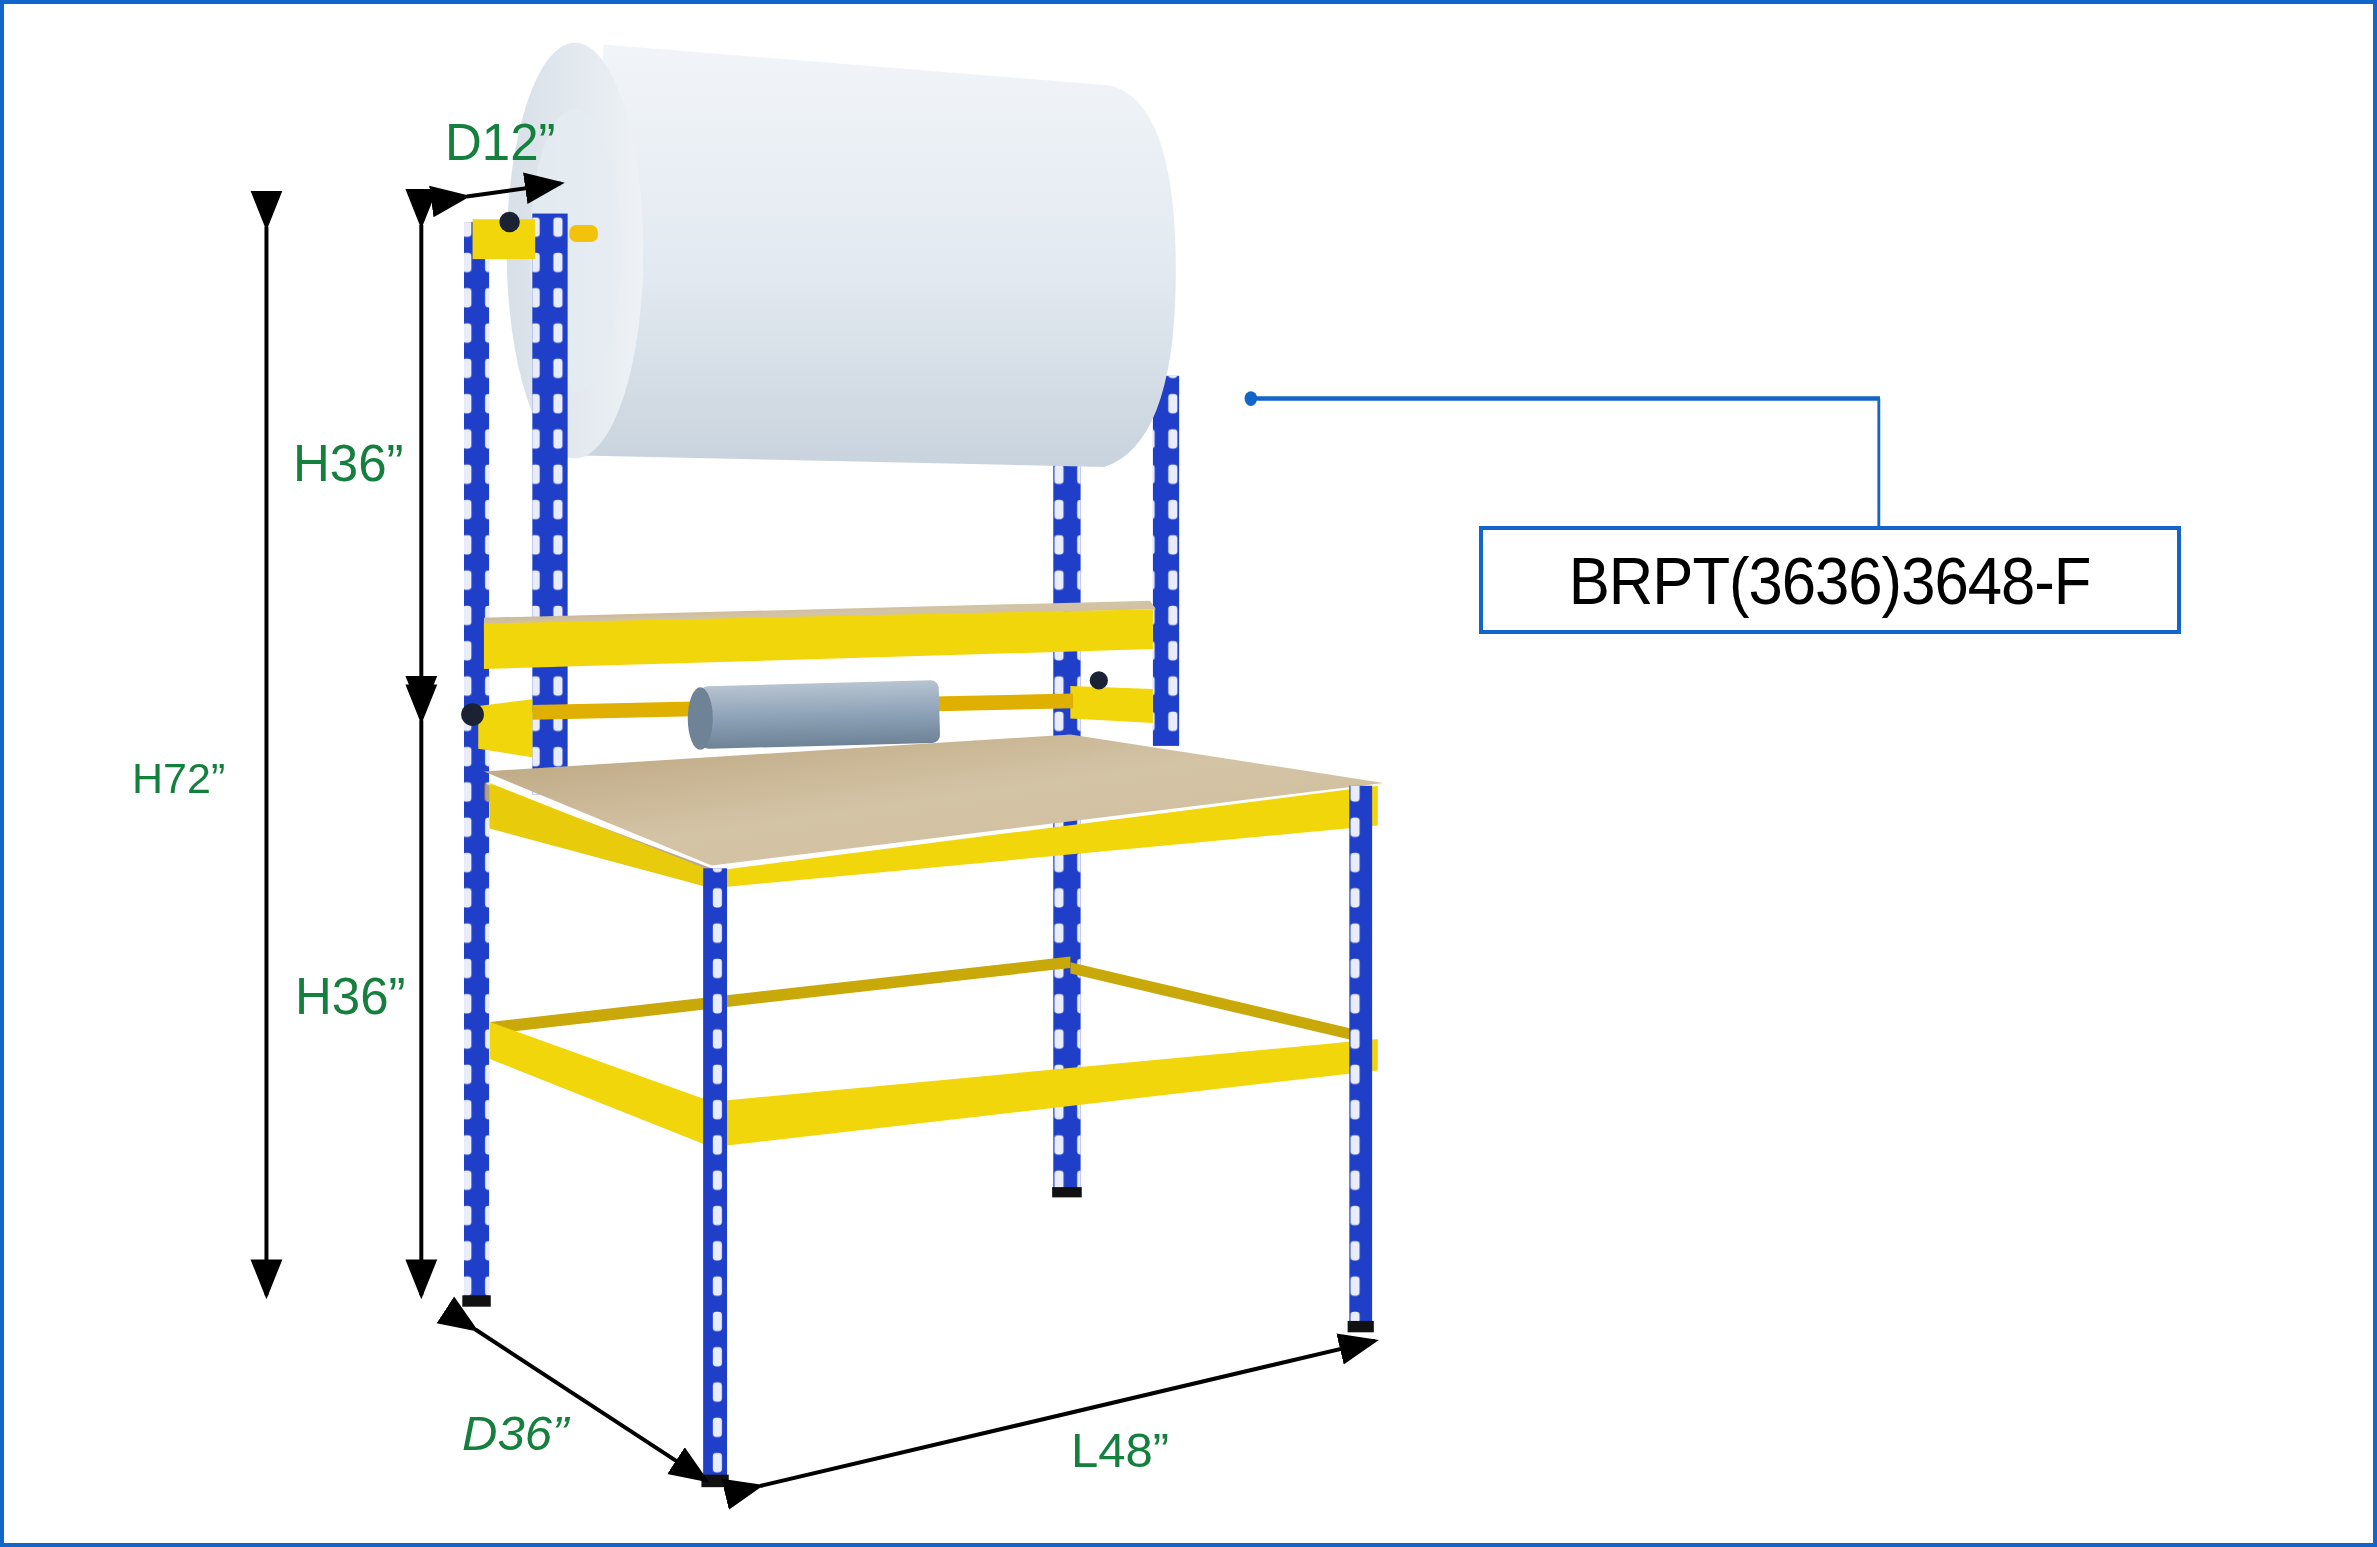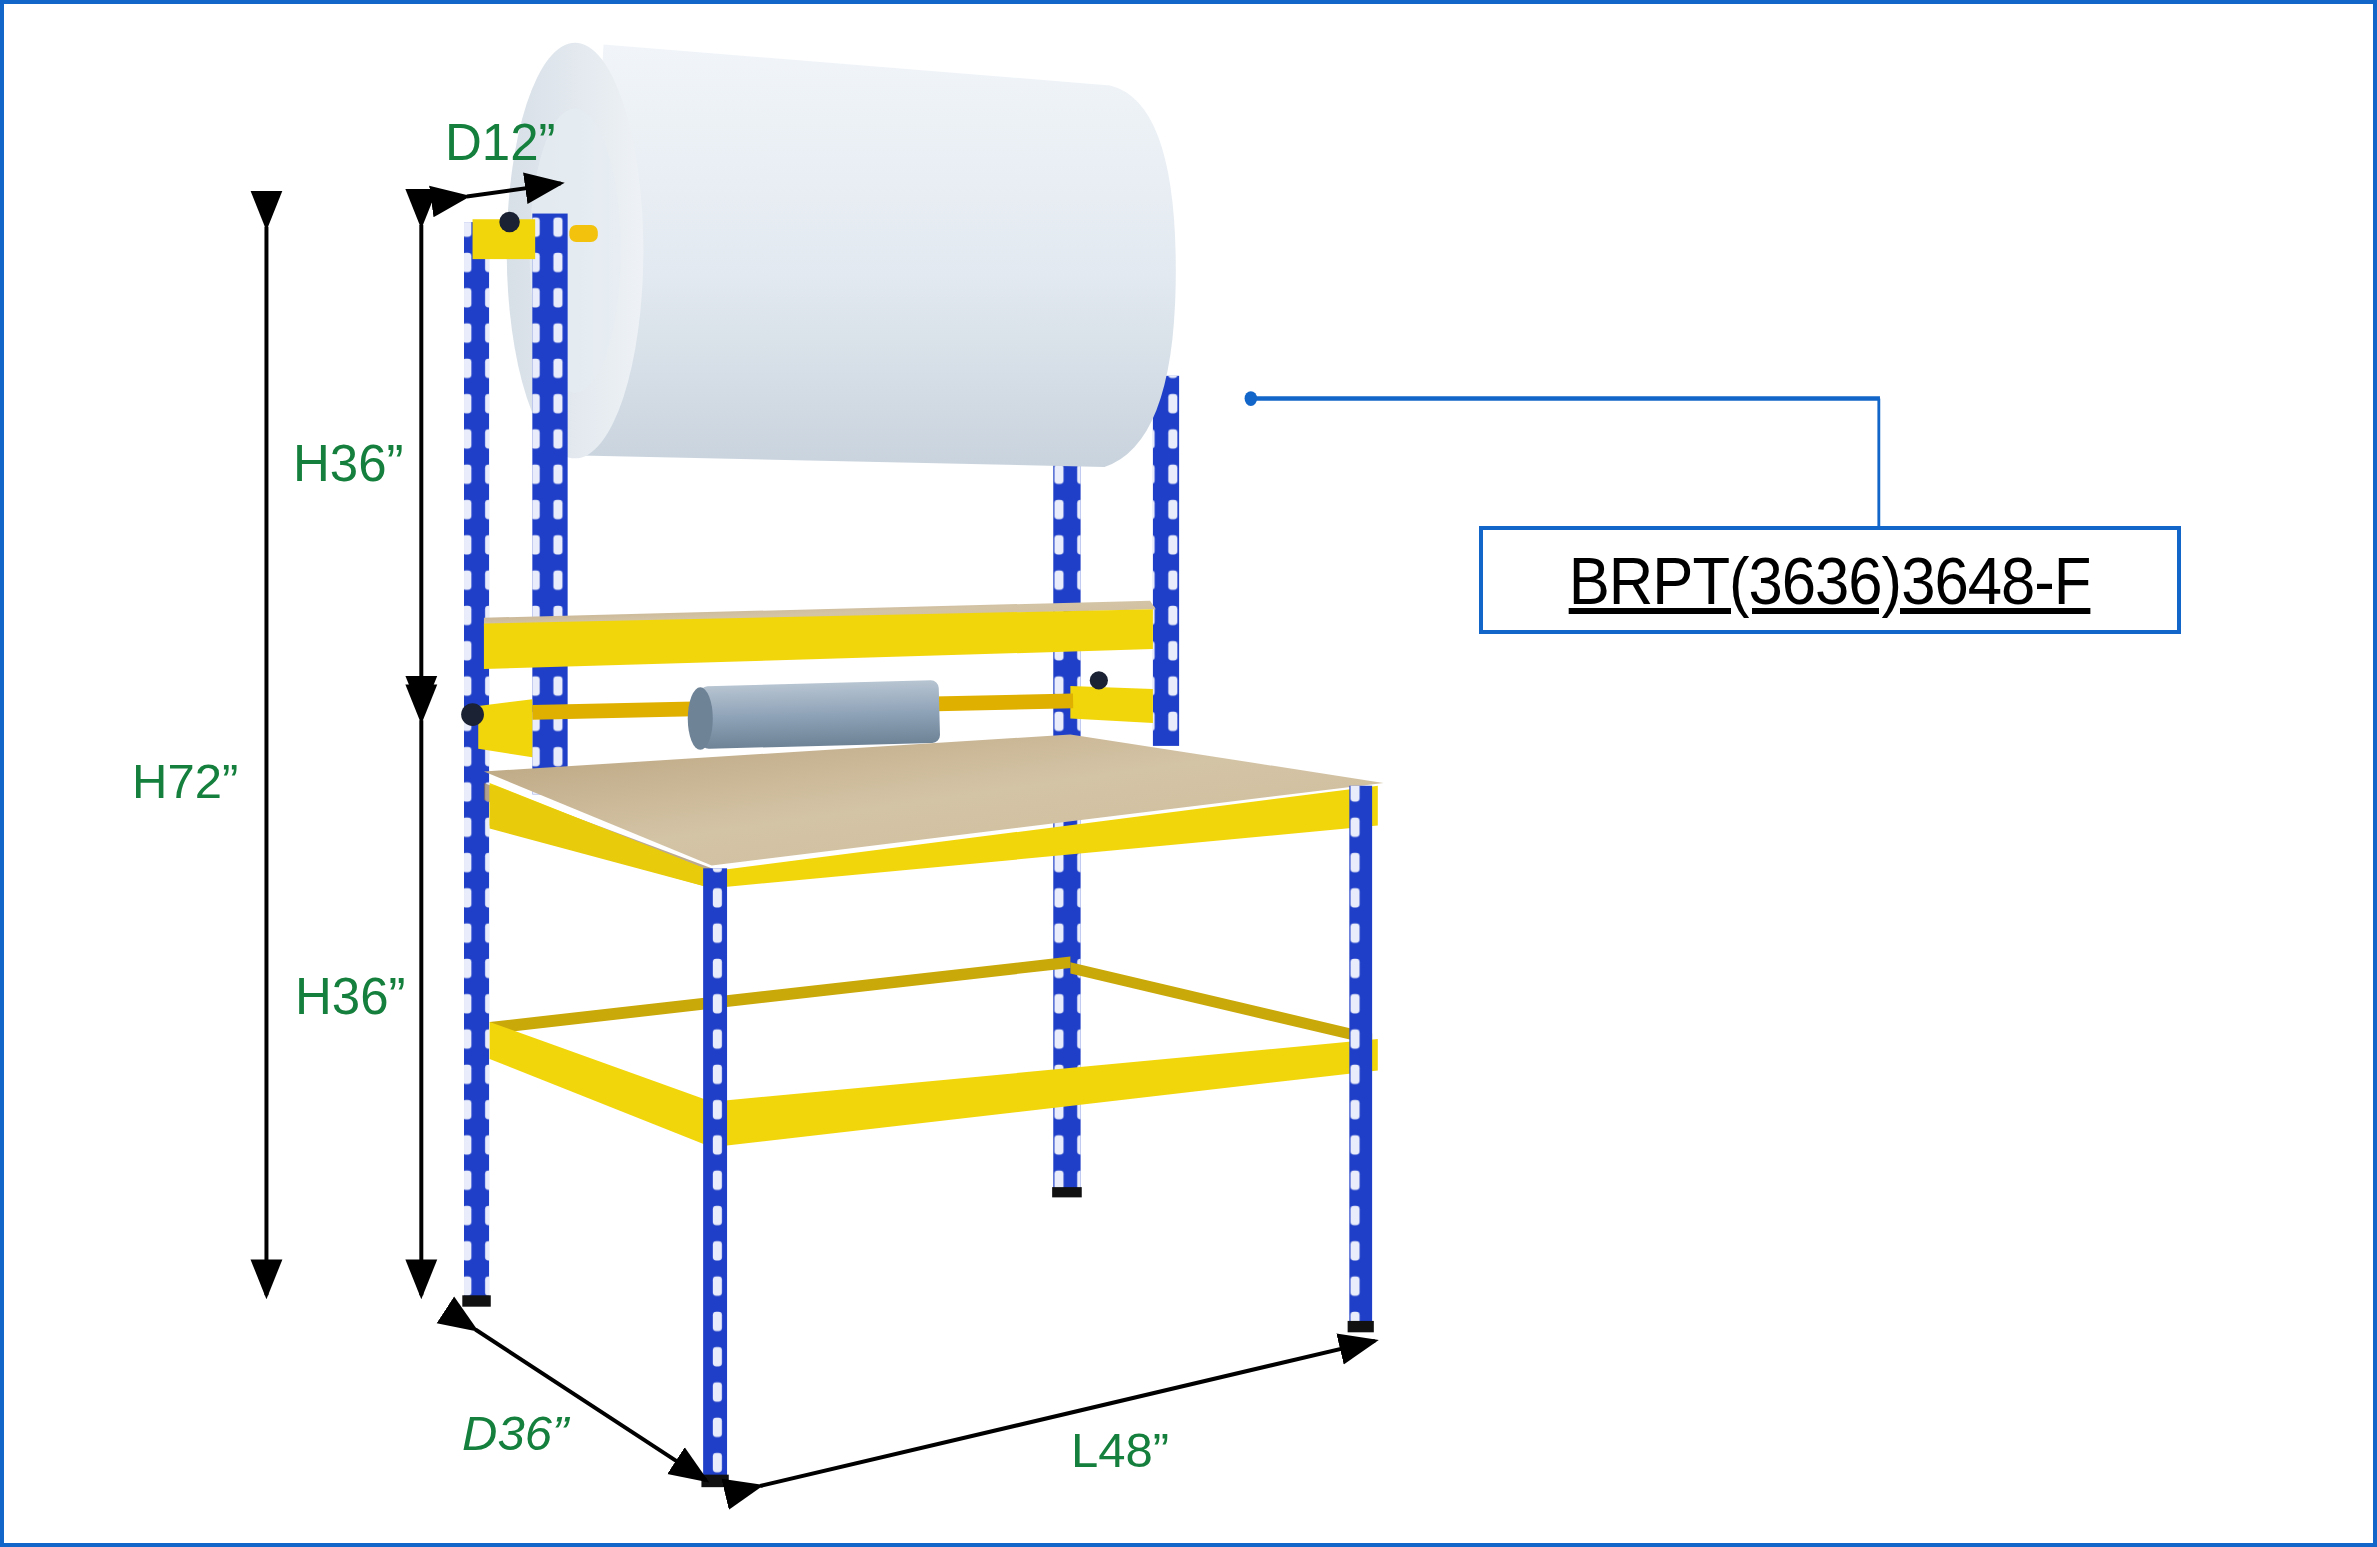--- a/index.html
+++ b/index.html
@@ -1,20 +1,20 @@
 <!DOCTYPE html>
 <html style="font-size:9px"><head>
 <meta charset="utf-8">
 <style>
   html, body { margin: 0; padding: 0; background: #ffffff; }
   body { width: 2377px; height: 1547px; overflow: hidden; position: relative; font-family: "Liberation Sans", "DejaVu Sans", sans-serif; }
   .frame { position: absolute; left: 0; top: 0; width: 2377px; height: 1547px; box-sizing: border-box; border: 4.6px solid #1366C9; background: #ffffff; }
   svg.stage { position: absolute; left: 0; top: 0; width: 2377px; height: 1547px; }
   .dim-label { position: absolute; color: #15803d; font-family: "Liberation Sans", "DejaVu Sans", sans-serif; font-weight: 400; line-height: 1; white-space: nowrap; }
-  .model-box { position: absolute; left: 1479px; top: 526px; width: 702px; height: 108px; box-sizing: border-box; border: 4.6px solid #1366C9; background: #fff; display: flex; align-items: center; justify-content: center; text-decoration: underline; }
+  .model-box { position: absolute; left: 1479px; top: 526px; width: 702px; height: 108px; box-sizing: border-box; border: 4.6px solid #1366C9; background: #fff; display: flex; align-items: center; justify-content: center; }
   .model-text { font-family: "Liberation Sans", "DejaVu Sans", sans-serif; font-size: 67px; color: #000; letter-spacing: -1.1px; transform: scaleX(0.92); }
 </style>
 </head>
 <body>
 
 <div class="frame"></div>
 
 <svg class="stage" viewBox="0 0 4175 2717" xmlns="http://www.w3.org/2000/svg">
   <defs>
     <linearGradient id="bubbleGrad" x1="0" y1="0" x2="0" y2="1">
@@ -125,21 +125,21 @@
 
   <g>
     <ellipse cx="2197" cy="700" rx="11" ry="13" fill="#1366C9"></ellipse>
     <line x1="2205" y1="700" x2="3302" y2="700" stroke="#1366C9" stroke-width="8"></line>
     <line x1="3300" y1="700" x2="3300" y2="928" stroke="#1366C9" stroke-width="5"></line>
   </g>
 </svg>
 
 <div class="dim-label" style="left:445px; top:117px; font-size:51px;">D12”</div>
 <div class="dim-label" style="left:293px; top:438px; font-size:51px;">H36”</div>
-<div class="dim-label" style="left:132px; top:757px; font-size:49px;">H72”</div>
+<div class="dim-label" style="left:132px; top:757px; font-size:43px;">H72”</div>
 <div class="dim-label" style="left:295px; top:971px; font-size:51px;">H36”</div>
 <div class="dim-label" style="left:462px; top:1409px; font-size:49px;font-style:italic;">D36”</div>
 <div class="dim-label" style="left:1071px; top:1426px; font-size:49px;">L48”</div>
 
 <div class="model-box">
   <span class="model-text">BRPT(3636)3648-F</span>
 </div>
 
 
 </body></html>

